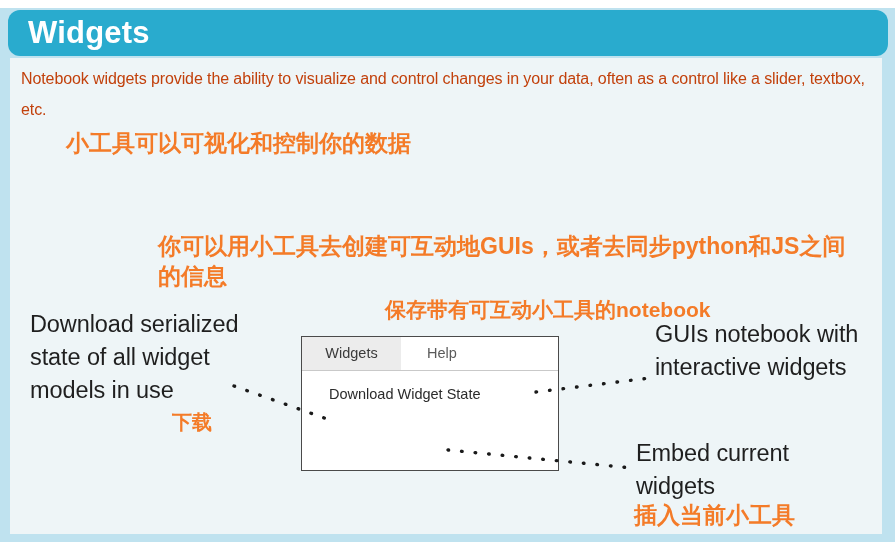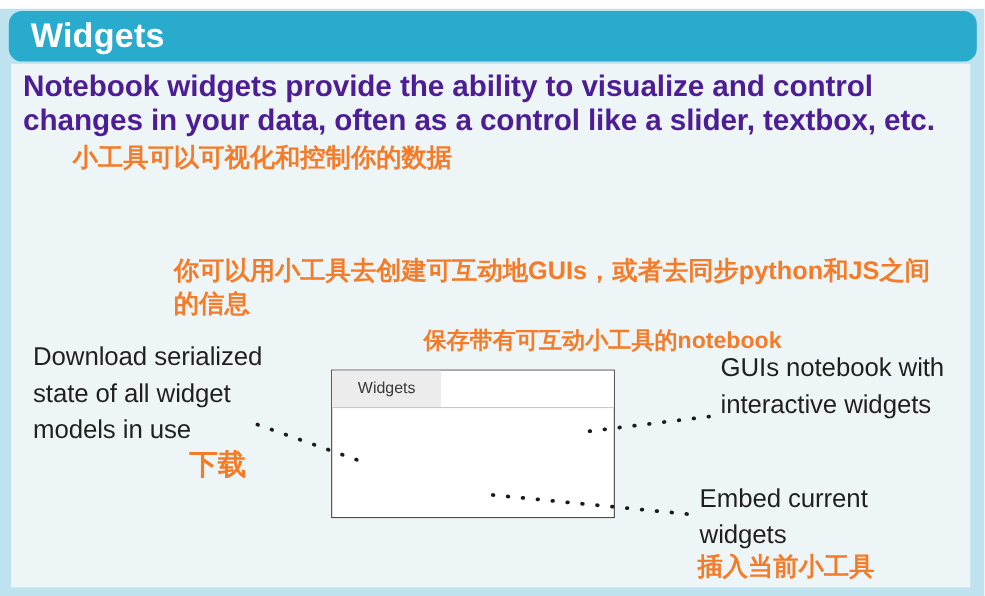--- a/index.html
+++ b/index.html
@@ -60,25 +60,24 @@
     font-weight: bold;
     color: #ffffff;
     letter-spacing: 0.2px;
     line-height: 38px;
     white-space: nowrap;
   }
 
   
   .para {
     position: absolute;
-    color: #4c1d95;
-    font-size: 27px;
+    color: #c2410c;
+    font-size: 16px;
     line-height: 31px;
     letter-spacing: -0.1px;
-    font-weight: bold;
   }
   #para1 {
     left: 21px;
     top: 63px;
     width: 850px;
   }
   #para2 {
     left: 21px;
     top: 161px;
     width: 850px;
@@ -107,21 +106,21 @@
   #zh3 {
     left: 385px;
     top: 297px;
     font-size: 21px;
     line-height: 26px;
     white-space: nowrap;
   }
   #zh4 {
     left: 172px;
     top: 408px;
-    font-size: 26px;
+    font-size: 20px;
     line-height: 28px;
     white-space: nowrap;
   }
   #zh5 {
     left: 634px;
     top: 501px;
     font-size: 23px;
     line-height: 28px;
     white-space: nowrap;
   }
@@ -238,22 +237,24 @@
 
   <div class="callout" id="callout-save">GUIs notebook with interactive widgets</div>
 
   <div class="callout" id="callout-embed">Embed current widgets</div>
 
   <div class="zh" id="zh5">插入当前小工具</div>
 
   <div class="menu">
     <div class="menu-tabs">
       <div class="menu-tab active">Widgets</div>
+      <div class="menu-tab inactive">Help</div>
     </div>
     <div class="menu-items">
+      <div class="menu-item">Download Widget State</div>
     </div>
   </div>
 
   <svg class="connectors" viewBox="0 0 895 542" xmlns="http://www.w3.org/2000/svg">
 
     <path d="M 234 386 L 330 420" stroke="#1a1a1a" stroke-width="3.4" stroke-linecap="round" stroke-dasharray="0.6 13" fill="none"></path>
 
     <path d="M 536 392 L 650 378" stroke="#1a1a1a" stroke-width="3.4" stroke-linecap="round" stroke-dasharray="0.6 13" fill="none"></path>
 
     <path d="M 448 450 L 632 468" stroke="#1a1a1a" stroke-width="3.4" stroke-linecap="round" stroke-dasharray="0.6 13" fill="none"></path>

